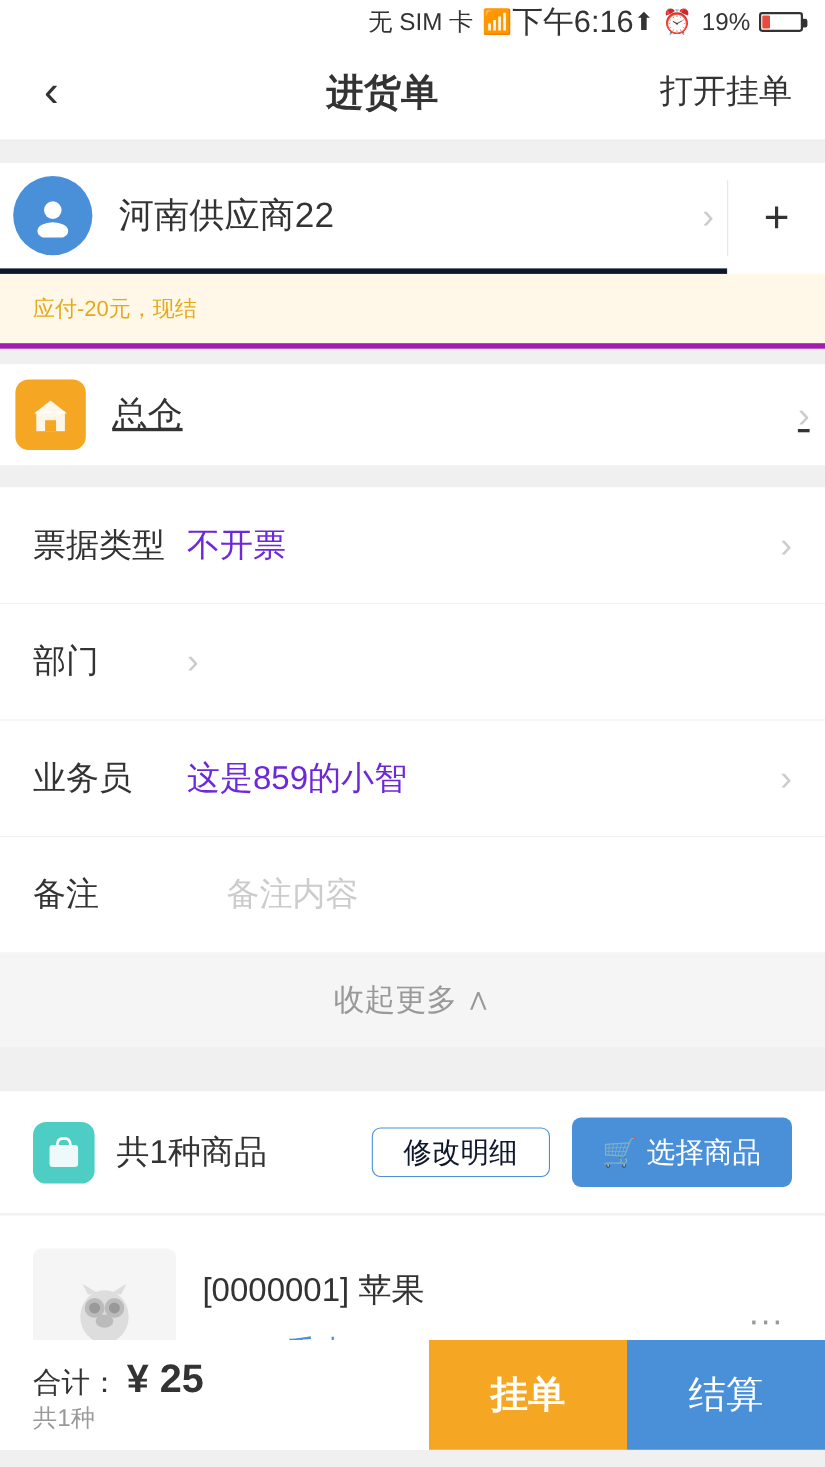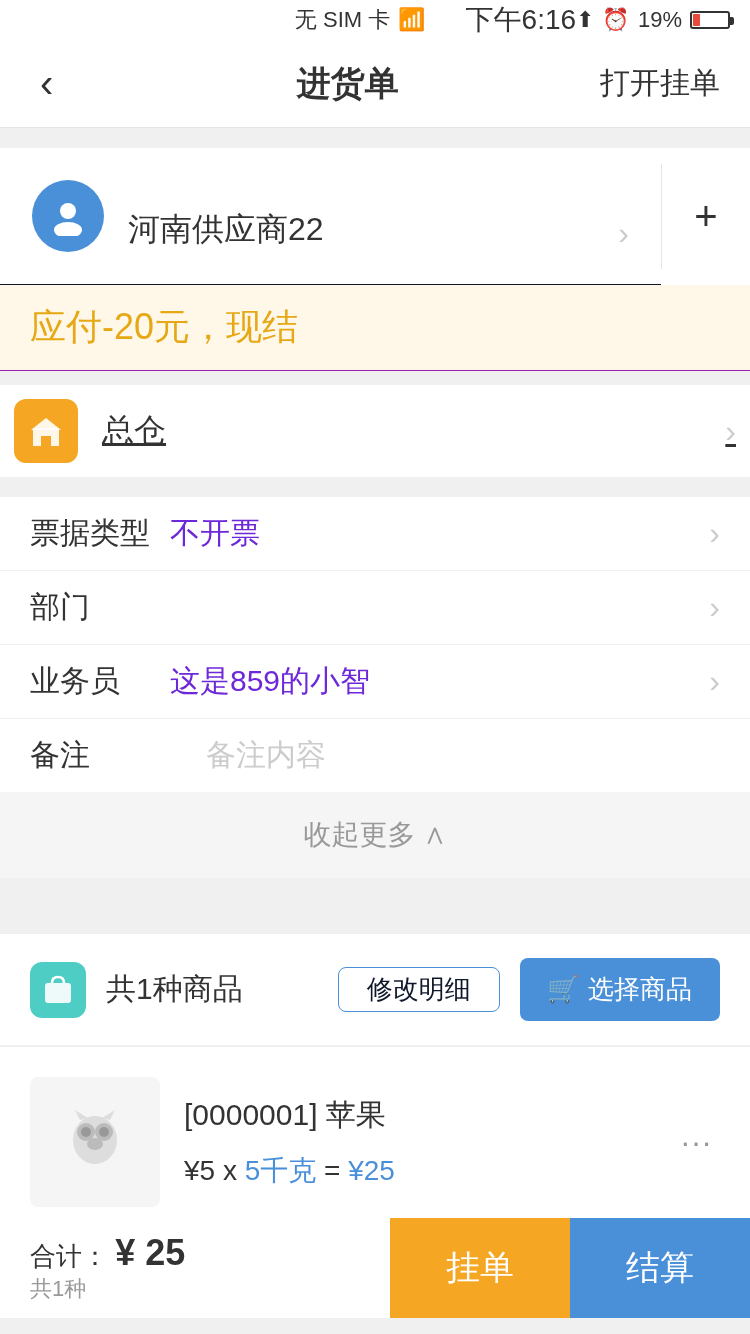--- a/index.html
+++ b/index.html
@@ -19,21 +19,21 @@
       height: 40px;
       background: #fff;
       display: flex;
       align-items: center;
       justify-content: flex-end;
       padding: 0 20px;
       font-size: 22px;
       color: #333;
     }
     .status-left { display: flex; align-items: center; gap: 8px; }
-    .status-center { font-size: 28px; font-weight: 500; margin-left: 40px; }
+    .status-center { font-size: 28px; font-weight: 500; }
     .status-right { display: flex; align-items: center; gap: 8px; font-size: 22px; }
     .battery-icon {
       display: inline-block;
       width: 40px; height: 18px;
       border: 2px solid #333;
       border-radius: 3px;
       position: relative;
     }
     .battery-icon::after {
       content: '';
@@ -88,23 +88,23 @@
 
     
     .supplier-section {
       background: #fff;
       display: flex;
       align-items: stretch;
     }
     .supplier-main {
       flex: 1;
       display: flex;
-      align-items: flex-end;
-      padding: 32px;
-      border-bottom: 1px solid #0f172a;
+      align-items: center;
+      padding: 12px;
+      border-bottom: 5px solid #0f172a;
     }
     .supplier-avatar {
       width: 72px; height: 72px;
       border-radius: 50%;
       background: #4a90d9;
       display: flex; align-items: center; justify-content: center;
       margin-right: 24px;
       flex-shrink: 0;
     }
     .supplier-name {
@@ -128,23 +128,23 @@
       justify-content: center;
       font-size: 40px;
       color: #333;
       cursor: pointer;
     }
 
     
     .notice-bar {
       background: #fff8e8;
       padding: 18px 30px;
-      font-size: 36px;
+      font-size: 20px;
       color: #e6a817;
-      border-bottom: 1px solid #a21caf;
+      border-bottom: 5px solid #a21caf;
     }
 
     
     .warehouse-section {
       background: #fff;
       display: flex;
       align-items: center;
       padding: 14px;
       margin-top: 14px;
       text-decoration: underline;
@@ -165,23 +165,22 @@
     }
 
     
     .form-section {
       background: #fff;
       margin-top: 20px;
     }
     .form-row {
       display: flex;
       align-items: center;
-      padding: 16px 30px;
+      padding: 32px 30px;
       border-bottom: 1px solid #f0f0f0;
-      justify-content: space-between;
     }
     .form-row:last-child { border-bottom: none; }
     .form-label {
       font-size: 30px;
       color: #333;
       width: 140px;
       flex-shrink: 0;
     }
     .form-value {
       flex: 1;
@@ -205,21 +204,21 @@
       cursor: pointer;
       gap: 8px;
     }
 
     
     .products-header {
       background: #fff;
       display: flex;
       align-items: center;
       padding: 24px 30px;
-      margin-top: 36px;
+      margin-top: 20px;
       gap: 20px;
     }
     .products-icon {
       width: 56px; height: 56px;
       border-radius: 12px;
       background: #4ecdc4;
       display: flex; align-items: center; justify-content: center;
       font-size: 28px;
       color: #fff;
     }
@@ -323,20 +322,21 @@
     }
     .footer-btn-suspend {
       width: 180px;
       background: #f5a623;
       color: #fff;
       font-size: 34px;
       display: flex;
       align-items: center;
       justify-content: center;
       cursor: pointer;
+      font-weight: bold;
     }
     .footer-btn-settle {
       width: 180px;
       background: #4a90d9;
       color: #fff;
       font-size: 34px;
       display: flex;
       align-items: center;
       justify-content: center;
       cursor: pointer;

